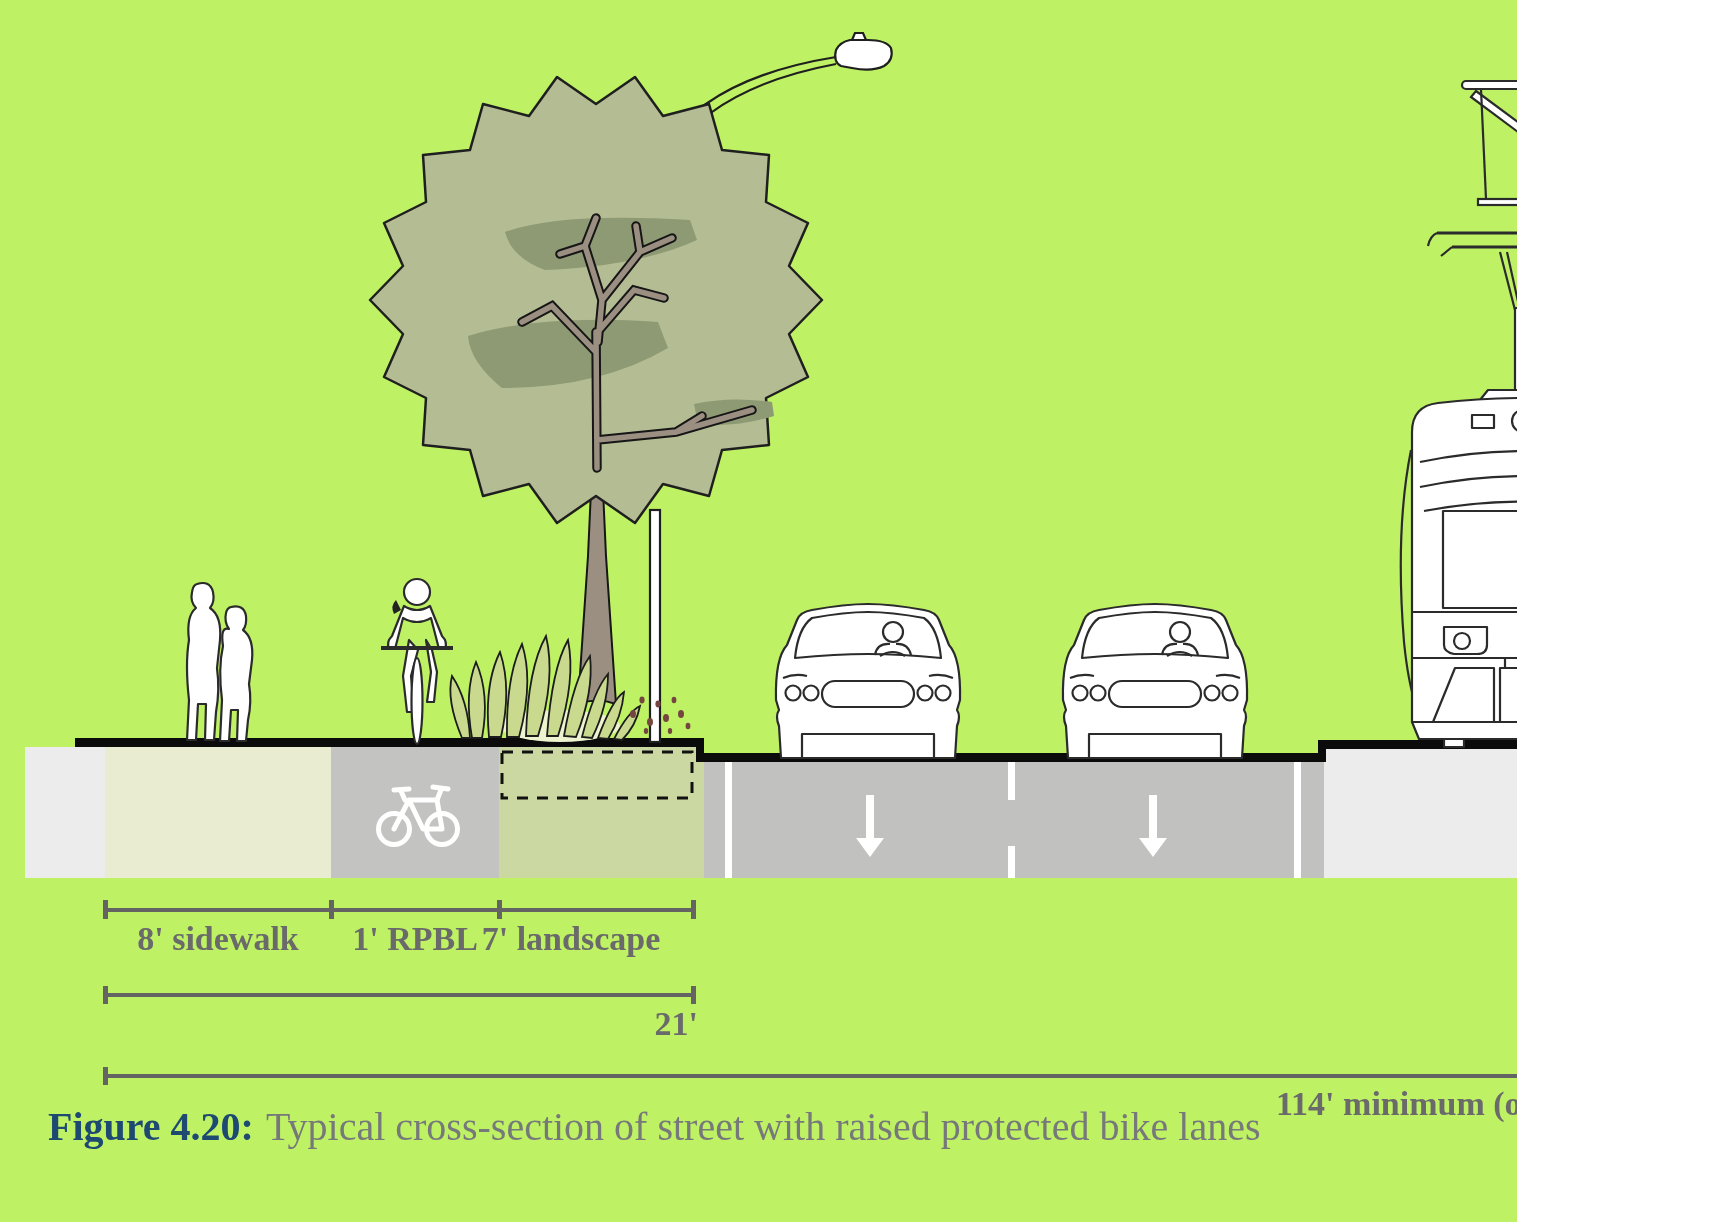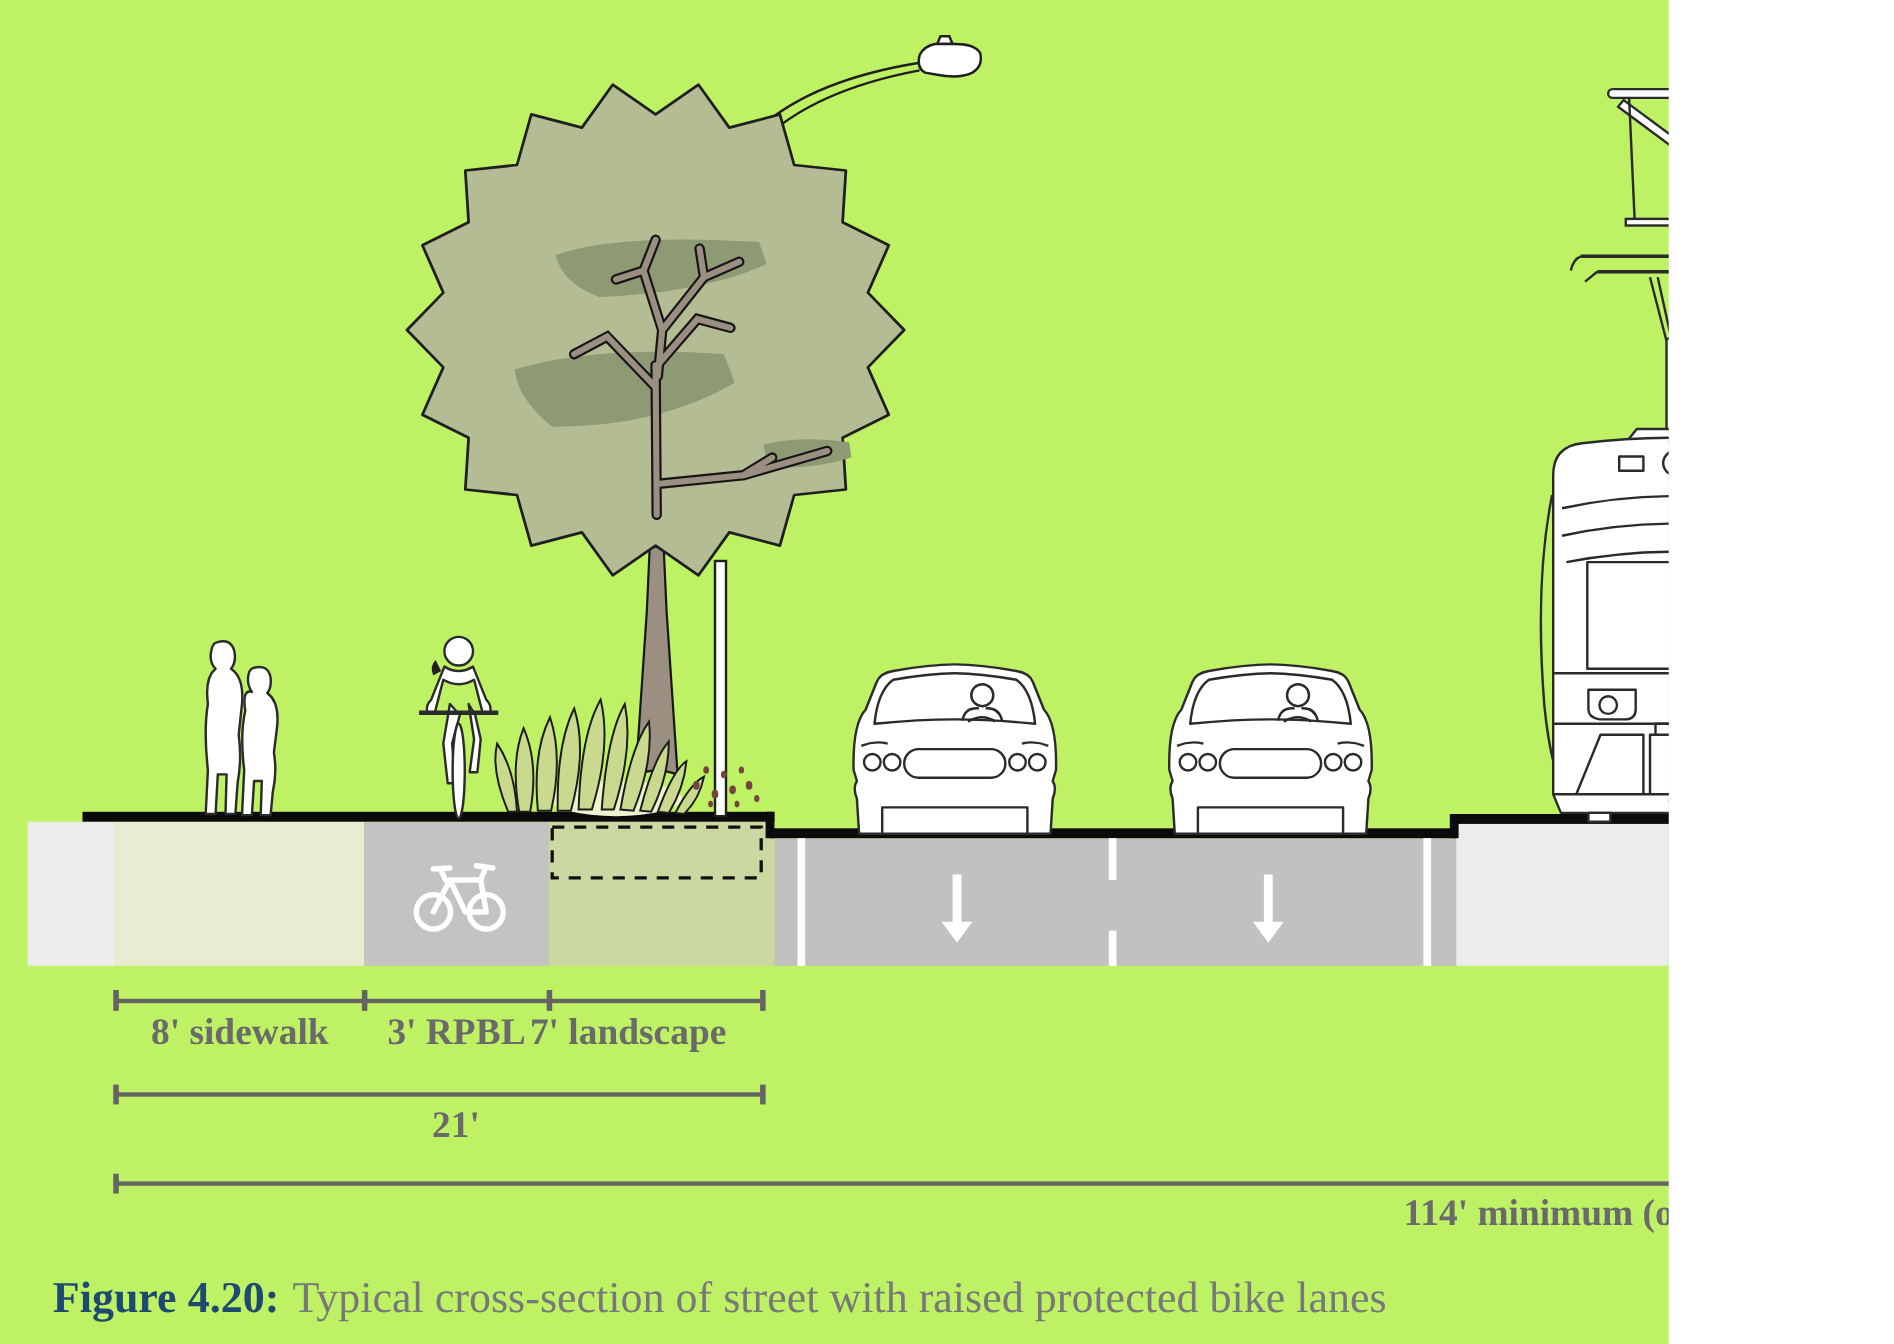--- a/index.html
+++ b/index.html
@@ -3,21 +3,21 @@
 <meta charset="utf-8">
 <style>
   html,body{margin:0;padding:0;background:#fff;}
   .canvas{position:relative;width:1517px;height:1222px;background:#bef264;overflow:hidden;
           font-family:Liberation Serif, serif;}
   .canvas svg{position:absolute;left:0;top:0;}
   .dim-line{position:absolute;height:4px;background:#646464;}
   .dim-tick{position:absolute;width:5px;background:#646464;}
   .dim-label{position:absolute;color:#6a6a6a;font-size:34px;font-weight:700;text-align:center;
              white-space:nowrap;line-height:1.05;}
-  .caption{position:absolute;left:48px;top:1156px;font-size:40px;white-space:nowrap;}
+  .caption{position:absolute;left:48px;top:1103px;font-size:40px;white-space:nowrap;}
   .caption .num{color:#1e4a72;font-weight:700;}
   .caption .colon{color:#1e4a72;font-weight:700;margin-right:12px;}
   .caption .txt{color:#77787a;font-weight:400;}
 </style>
 </head>
 <body>
 
 <div class="canvas">
 
 <svg width="1722" height="1222" viewBox="0 0 1722 1222">
@@ -199,29 +199,29 @@
 </svg>
 
   <div>
     <div class="dim-line" style="left:105px;top:908px;width:589px;"></div>
     <div class="dim-tick" style="left:103px;top:900px;height:19px;"></div>
     <div class="dim-tick" style="left:329px;top:900px;height:19px;"></div>
     <div class="dim-tick" style="left:497px;top:900px;height:19px;"></div>
     <div class="dim-tick" style="left:691px;top:900px;height:19px;"></div>
   </div>
   <div class="dim-label" style="left:105px;top:921px;width:226px;">8' sidewalk</div>
-  <div class="dim-label" style="left:331px;top:921px;width:168px;">3' RPBL</div>
+  <div class="dim-label" style="left:331px;top:921px;width:168px;">1' RPBL</div>
   <div class="dim-label" style="left:473px;top:921px;width:196px;">7' landscape</div>
 
   <div>
     <div class="dim-line" style="left:105px;top:993px;width:589px;"></div>
     <div class="dim-tick" style="left:103px;top:986px;height:18px;"></div>
     <div class="dim-tick" style="left:691px;top:986px;height:18px;"></div>
   </div>
-  <div class="dim-label" style="left:120px;top:1006px;width:589px;">21'</div>
+  <div class="dim-label" style="left:109px;top:1006px;width:589px;text-align:right;">21'</div>
 
   <div>
     <div class="dim-line" style="left:105px;top:1074px;width:1617px;"></div>
     <div class="dim-tick" style="left:103px;top:1067px;height:18px;"></div>
   </div>
   <div class="dim-label" style="left:1276px;top:1086px;">114' minimum (often wider du</div>
 
   <div class="caption">
     <span class="num">Figure 4.20</span><span class="colon">:</span><span class="txt">Typical cross-section of street with raised protected bike lanes</span>
   </div>

